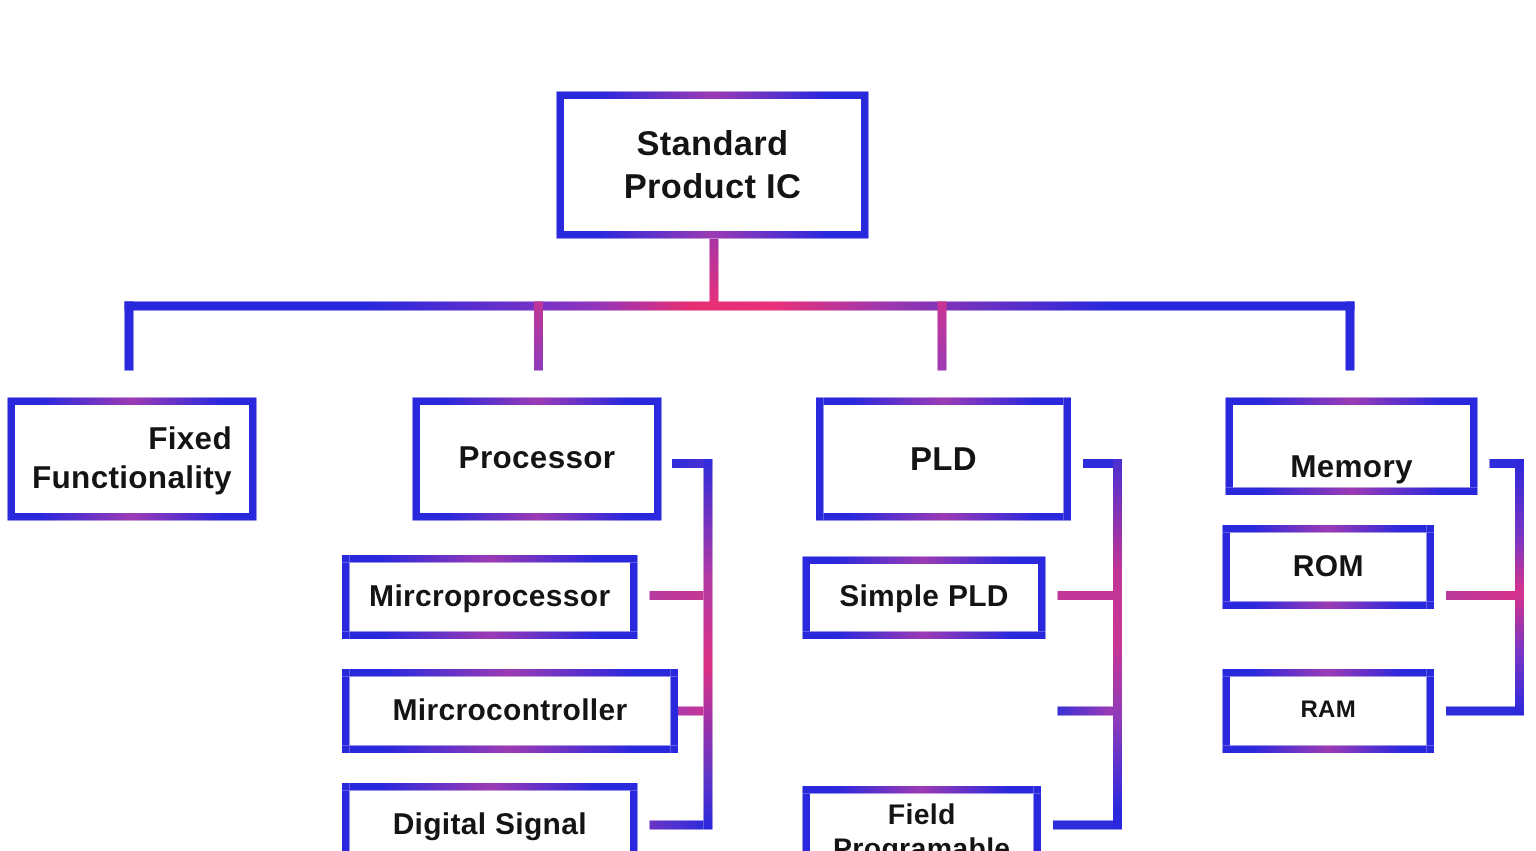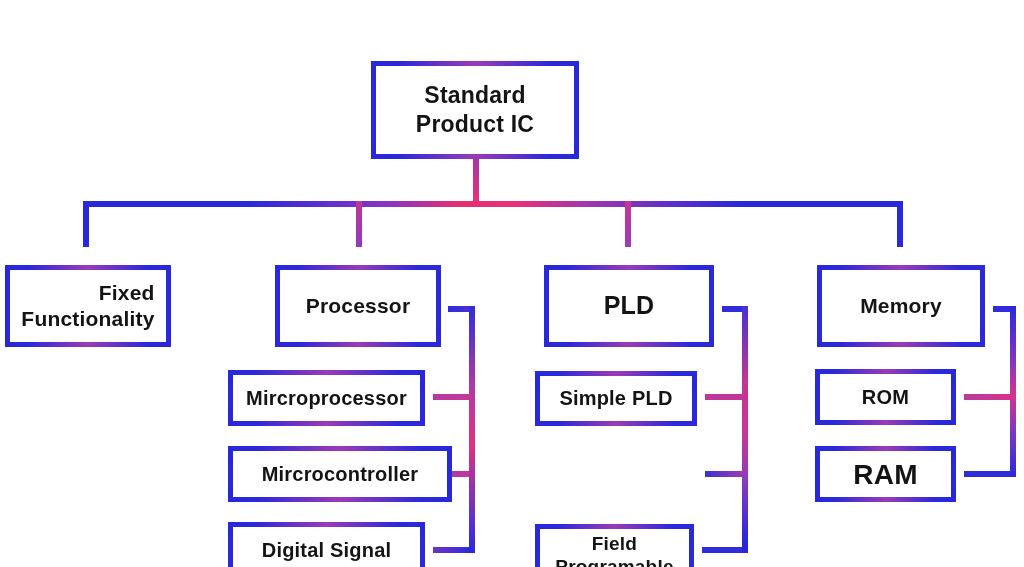--- a/index.html
+++ b/index.html
@@ -19,30 +19,30 @@
     position:absolute;box-sizing:border-box;
     border:5px solid var(--blue);
     border-image:linear-gradient(to right,var(--blue) 12%,var(--purple) 50%,var(--blue) 88%) 1;
     background:#fff;display:flex;align-items:center;justify-content:center;
     text-align:center;color:var(--ink);font-weight:700;
     white-space:pre-line;line-height:1.25;letter-spacing:.2px;
   }
   #n-root            {left:371px;top:13px;width:208px;height:98px;font-size:23px;}
   #n-fixed           {left:5px;  top:217px;width:166px;height:82px;font-size:21px;text-align:right;}
   #n-processor       {left:275px;top:217px;width:166px;height:82px;font-size:21px;}
-  #n-pld             {left:544px;top:217px;width:170px;height:82px;font-size:25px;}
-  #n-memory          {left:817px;top:217px;width:168px;height:82px;font-size:21px;}
+  #n-pld             {left:544px;top:217px;width:170px;height:82px;font-size:22px;}
+  #n-memory          {left:817px;top:217px;width:168px;height:65px;font-size:21px;align-items:flex-end;}
   #n-mircroprocessor {left:228px;top:322px;width:197px;height:56px;font-size:20px;}
   #n-mircrocontroller{left:228px;top:398px;width:224px;height:56px;font-size:20px;}
   #n-dsp             {left:228px;top:474px;width:197px;height:81px;font-size:20px;}
   #n-simple-pld      {left:535px;top:323px;width:162px;height:55px;font-size:20px;text-align:right;}
   #n-complex-pld     {left:535px;top:398px;width:162px;height:55px;font-size:20px;}
   #n-fpga            {left:535px;top:476px;width:159px;height:87px;font-size:19px;line-height:1.2;}
-  #n-rom             {left:815px;top:321px;width:141px;height:56px;font-size:20px;}
-  #n-ram             {left:815px;top:398px;width:141px;height:56px;font-size:28px;}
+  #n-rom             {left:815px;top:302px;width:141px;height:56px;font-size:20px;}
+  #n-ram             {left:815px;top:398px;width:141px;height:56px;font-size:16px;}
   
   .line{position:absolute;}
   #l-root-drop   {left:473px;top:111px;width:6px;height:44px;
                   background:linear-gradient(to bottom,#a835a5,var(--pink));}
   #l-main-h      {left:83px;top:153px;width:820px;height:6px;
                   background:linear-gradient(to right,var(--blue) 0%,var(--blue) 20%,#8f35be 38%,#e62e72 46%,#e7317b 53%,#9c37ae 62%,var(--blue) 80%,var(--blue) 100%);}
   #l-drop-fixed  {left:83px; top:153px;width:6px;height:46px;background:var(--blue);}
   #l-drop-proc   {left:356px;top:153px;width:6px;height:46px;
                   background:linear-gradient(to bottom,#c23697,#8f3bbb);}
   #l-drop-pld    {left:625px;top:153px;width:6px;height:46px;

